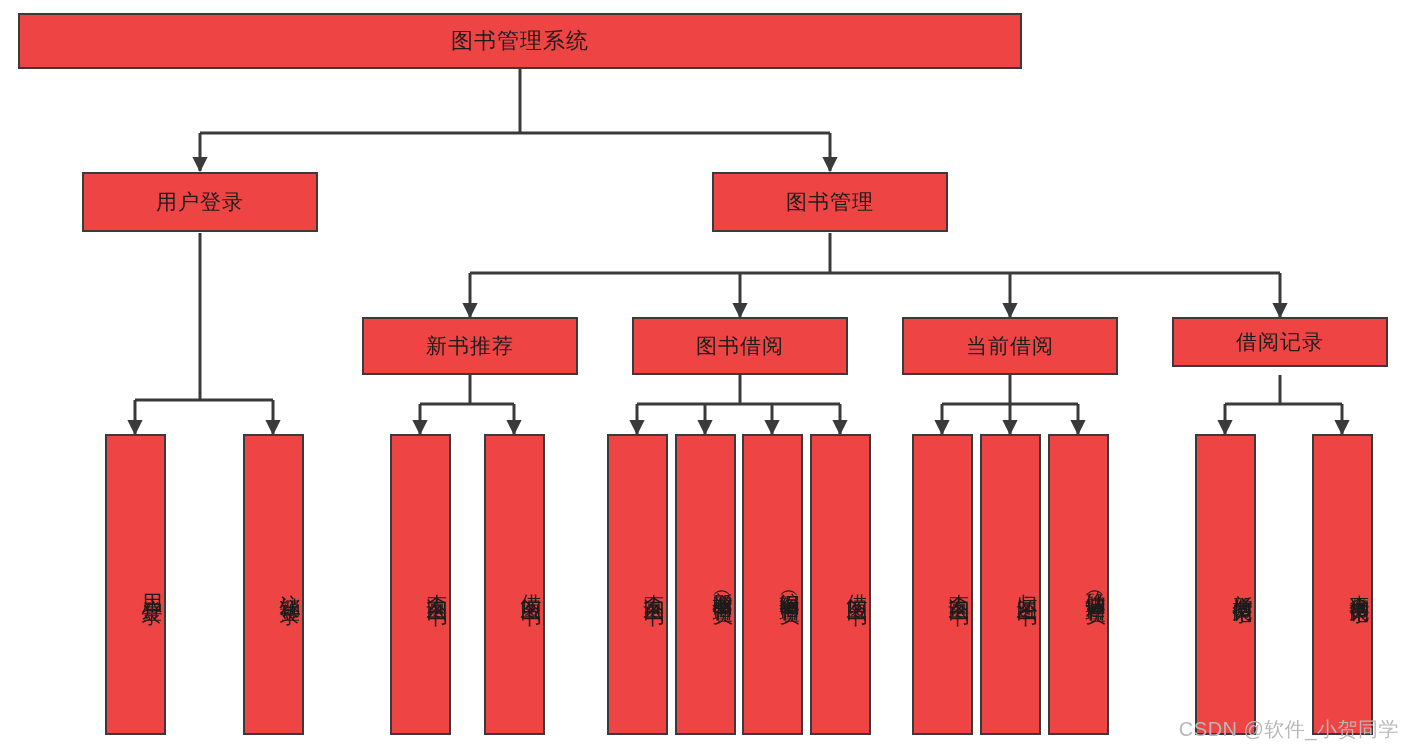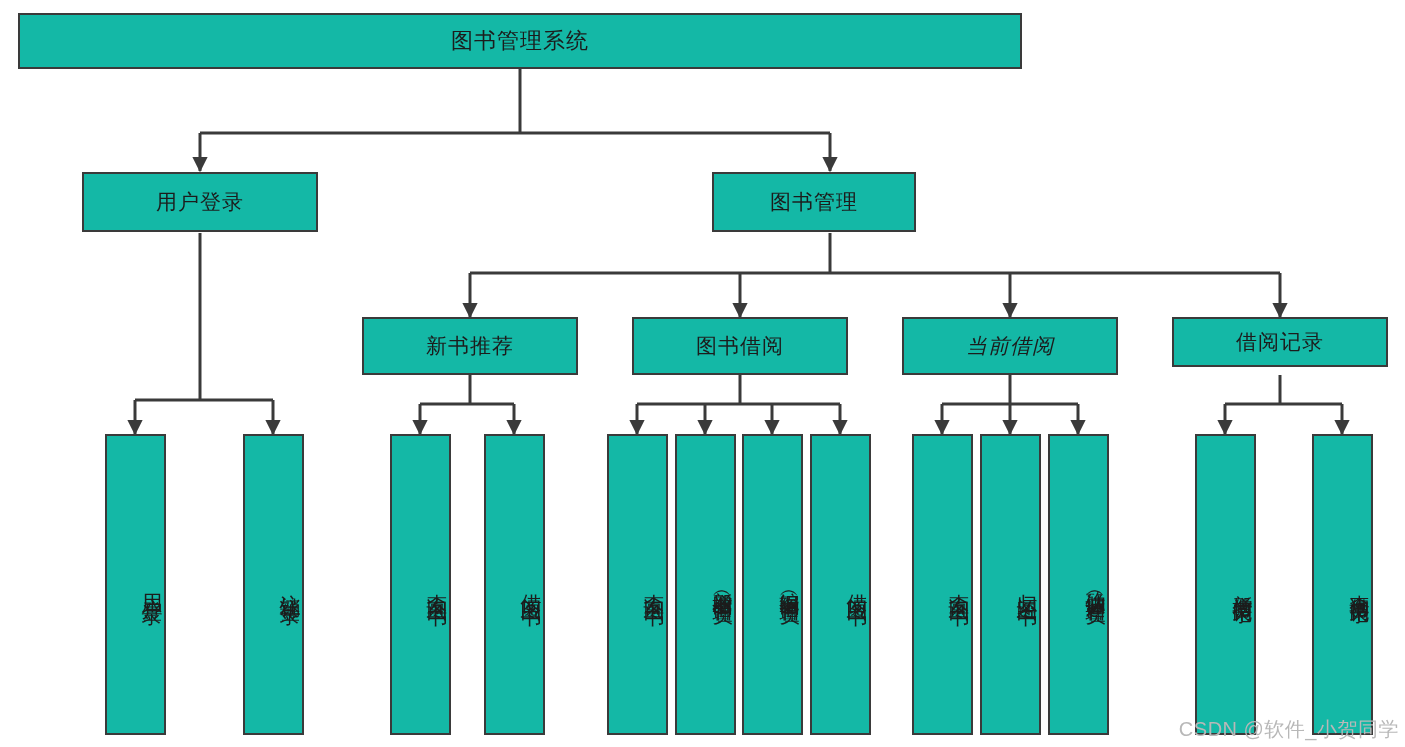--- a/index.html
+++ b/index.html
@@ -25,21 +25,21 @@
     left: 0;
     top: 0;
     width: 1405px;
     height: 747px;
     pointer-events: none;
   }
   .node {
     position: absolute;
     box-sizing: border-box;
     border: 2px solid #3a3a3a;
-    background: #14b8a6;
+    background: #ef4444;
     display: flex;
     align-items: center;
     justify-content: center;
     color: #1c1c1c;
     overflow: hidden;
   }
   .node.horiz {
     font-size: 21px;
     letter-spacing: 1px;
     line-height: 1.2;
@@ -135,31 +135,31 @@
     </g>
   </svg>
 
   <div class="node horiz root" style="left:18px; top:13px; width:1004px; height:56px;">
     <span class="node-label">图书管理系统</span>
   </div>
 
   <div class="node horiz" style="left:82px; top:172px; width:236px; height:60px;">
     <span class="node-label">用户登录</span>
   </div>
-  <div class="node horiz" style="left:712px; top:172px; width:204px; height:60px;">
+  <div class="node horiz" style="left:712px; top:172px; width:236px; height:60px;">
     <span class="node-label">图书管理</span>
   </div>
 
   <div class="node horiz" style="left:362px; top:317px; width:216px; height:58px;">
     <span class="node-label">新书推荐</span>
   </div>
   <div class="node horiz" style="left:632px; top:317px; width:216px; height:58px;">
     <span class="node-label">图书借阅</span>
   </div>
-  <div class="node horiz" style="left:902px; top:317px; width:216px; height:58px;font-style:italic;">
+  <div class="node horiz" style="left:902px; top:317px; width:216px; height:58px;">
     <span class="node-label">当前借阅</span>
   </div>
   <div class="node horiz" style="left:1172px; top:317px; width:216px; height:50px;">
     <span class="node-label">借阅记录</span>
   </div>
 
   <div class="node vert" style="left:105px; top:434px; width:61px; height:301px;">
     <span class="node-label">用户登录</span>
   </div>
   <div class="node vert" style="left:243px; top:434px; width:61px; height:301px;">

